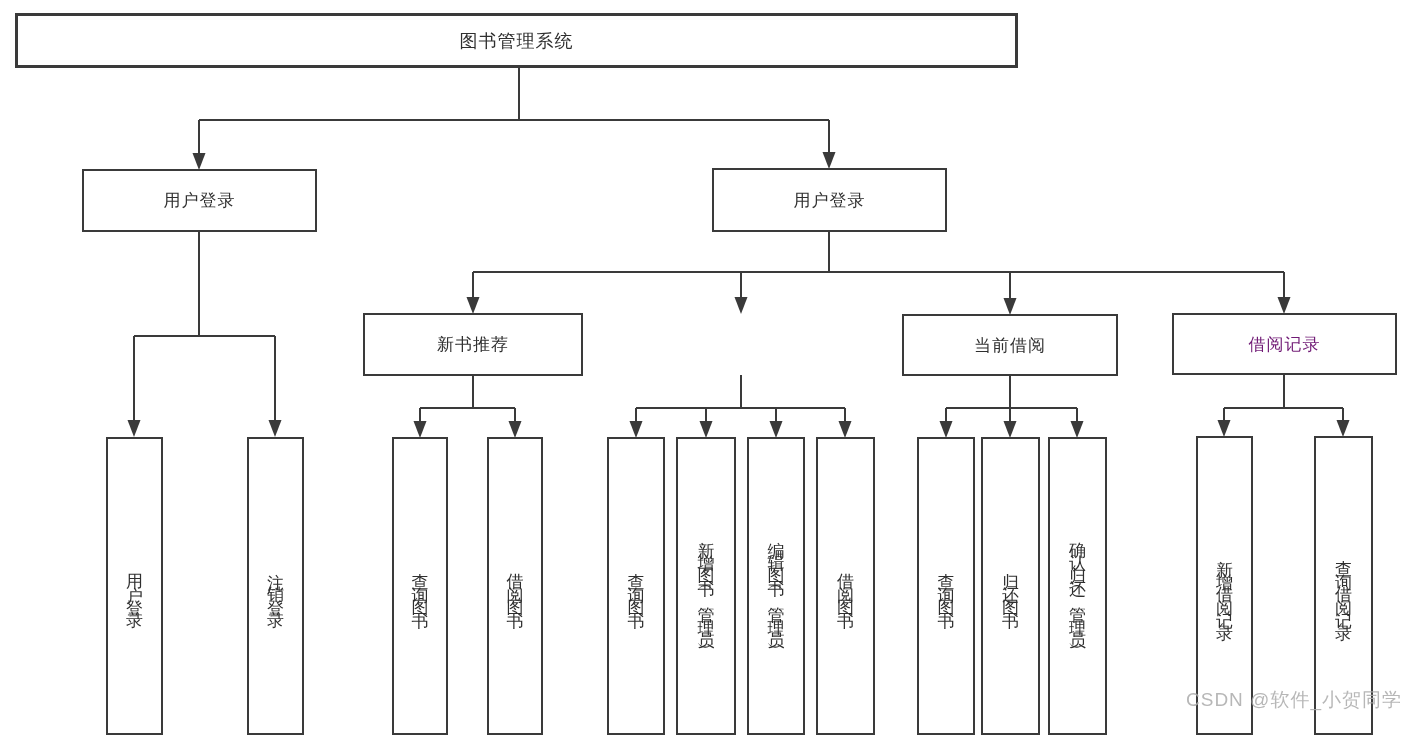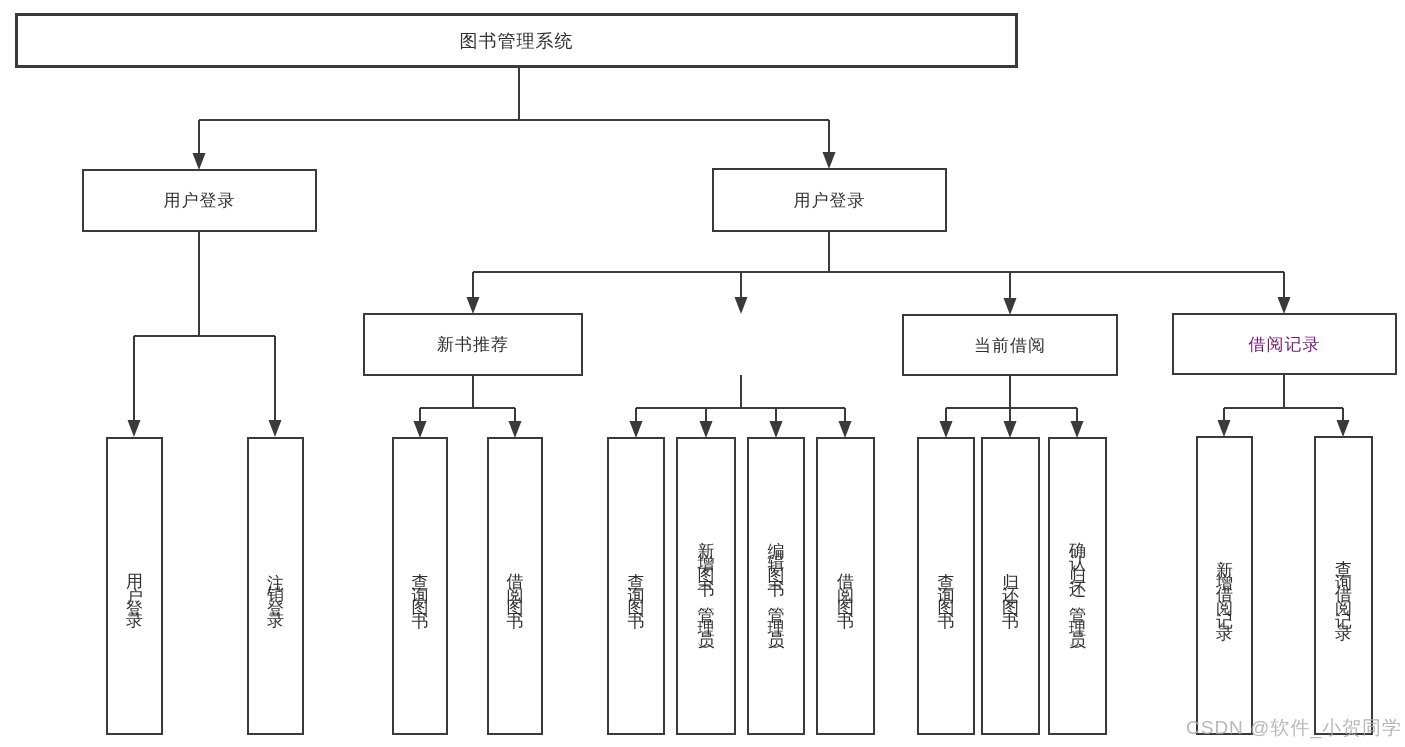--- a/index.html
+++ b/index.html
@@ -132,15 +132,15 @@
   <div class="box v" style="left: 747px; top: 437px; width: 58px; height: 298px; border-color: rgb(58, 58, 58); color: rgb(47, 47, 47);">编辑图书（管理员）</div>
   <div class="box v" style="left: 816px; top: 437px; width: 59px; height: 298px; border-color: rgb(58, 58, 58); color: rgb(47, 47, 47);">借阅图书</div>
 
   <div class="box v" style="left: 917px; top: 437px; width: 58px; height: 298px; border-color: rgb(58, 58, 58); color: rgb(47, 47, 47);">查询图书</div>
   <div class="box v" style="left: 981px; top: 437px; width: 59px; height: 298px; border-color: rgb(58, 58, 58); color: rgb(47, 47, 47);">归还图书</div>
   <div class="box v" style="left: 1048px; top: 437px; width: 59px; height: 298px; border-color: rgb(58, 58, 58); color: rgb(47, 47, 47);">确认归还（管理员）</div>
 
   <div class="box v" style="left: 1196px; top: 436px; width: 57px; height: 299px; border-color: rgb(58, 58, 58); color: rgb(47, 47, 47);">新增借阅记录</div>
   <div class="box v" style="left: 1314px; top: 436px; width: 59px; height: 299px; border-color: rgb(58, 58, 58); color: rgb(47, 47, 47);">查询借阅记录</div>
 
-  <div class="watermark" style="left: 1186px; top: 715px; color: rgb(171, 171, 171);">CSDN @软件_小贺同学</div>
+  <div class="watermark" style="left: 1186px; top: 687px; color: rgb(171, 171, 171);">CSDN @软件_小贺同学</div>
 
 </div>
 
 </body></html>

